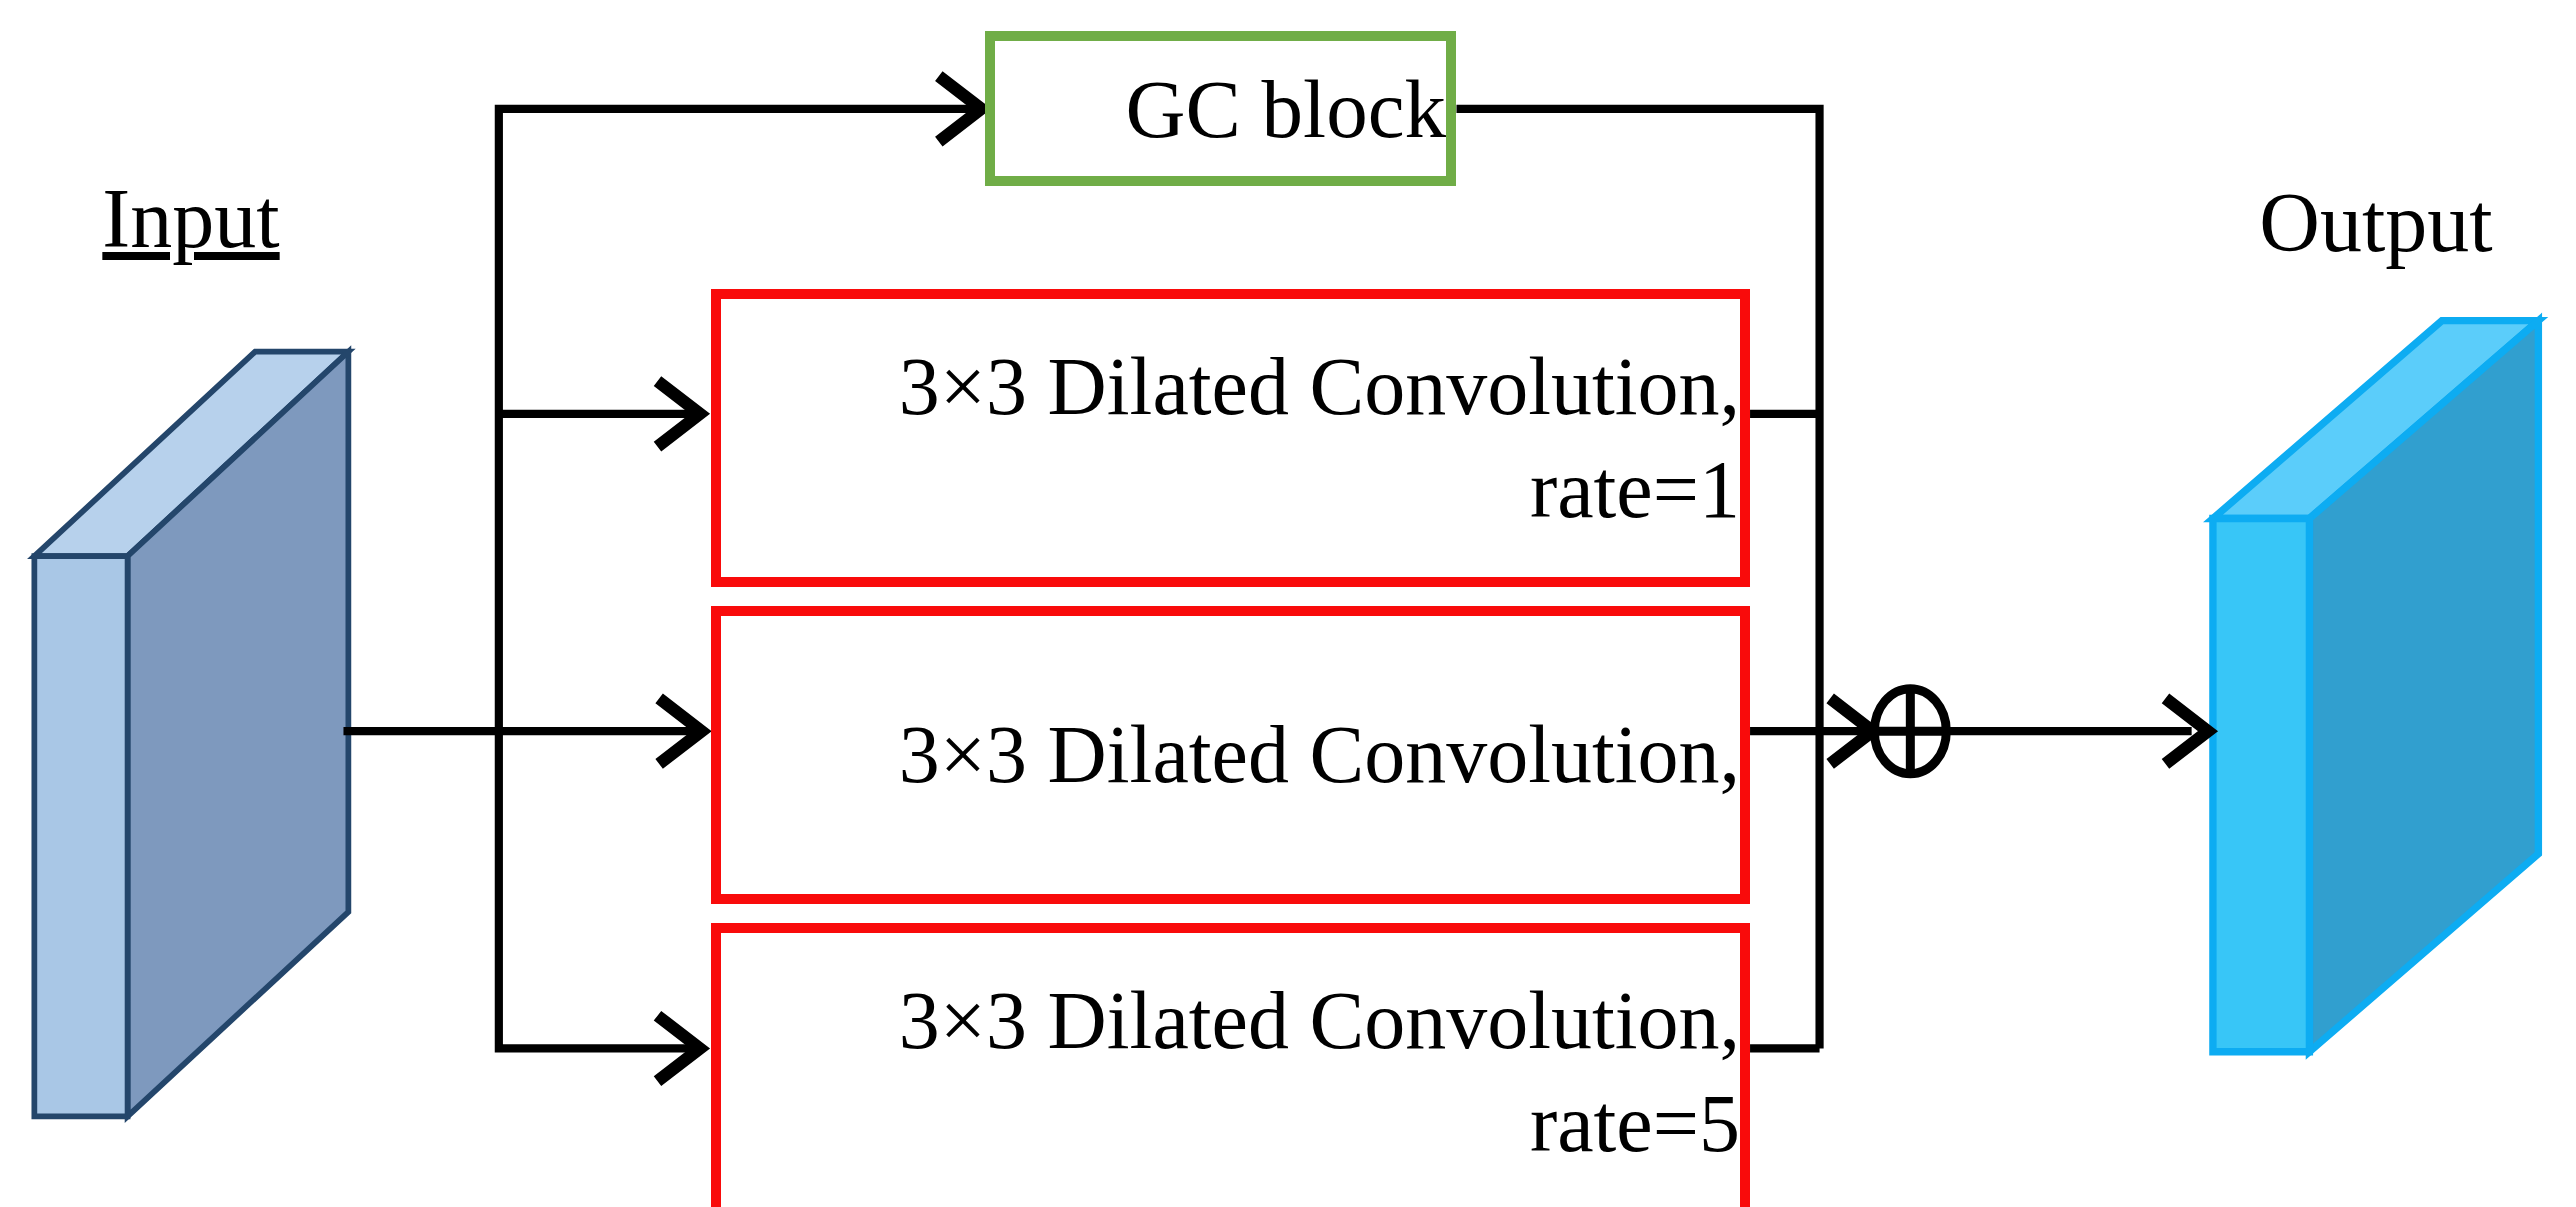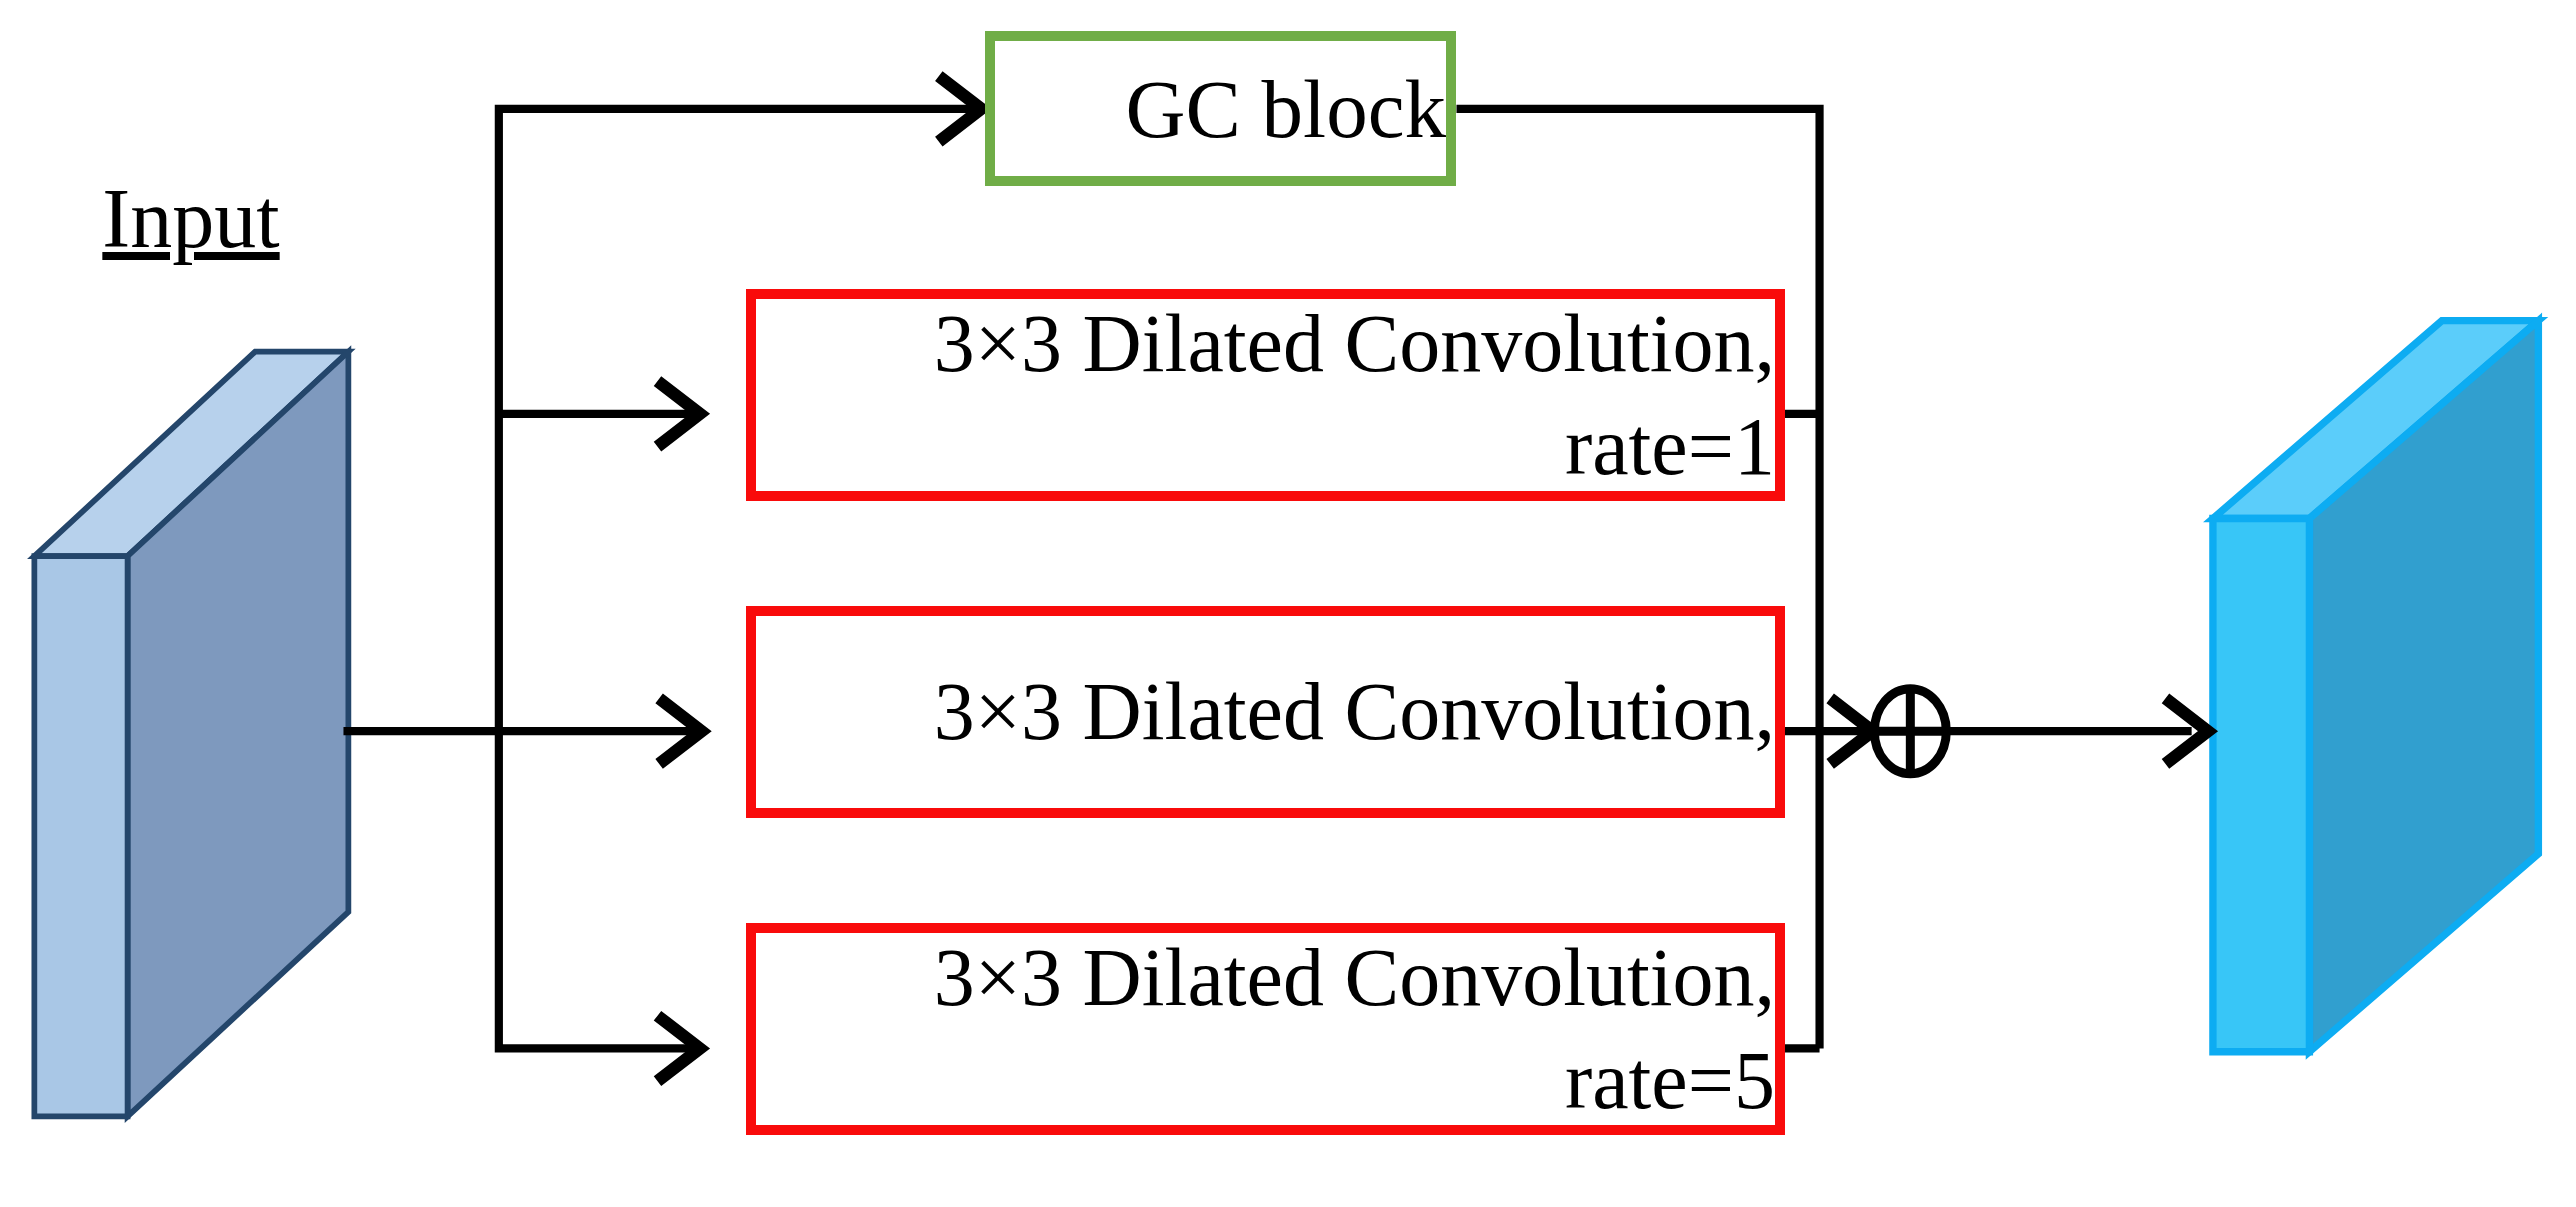--- a/index.html
+++ b/index.html
@@ -29,25 +29,24 @@
     align-items:flex-end;
     justify-content:center;
     text-align:center;
   }
   .box.gc {
     left:985px; top:31px; width:471px; height:155px;
     border:10.6px solid #70AD47;
     font-size:83px;
   }
   .box.conv {
-    left:711px; width:1039px; height:212px;
+    left:711px; width:1039px; height:298px;
     border:10.6px solid #F90B0B;
     font-size:82px;
     line-height:1.26;
-    margin-left:35px;
   }
   .box.conv.b1 { top:289px; }
   .box.conv.b2 { top:606px; }
   .box.conv.b3 { top:923px; }
   .in-lbl  { left:52px;   top:173px; width:278px;text-decoration:underline; }
   .out-lbl { left:2237px; top:177px; width:278px; }
 </style>
 </head>
 <body>
 
@@ -89,20 +88,21 @@
 
     <g stroke="#000000" stroke-width="11" fill="none">
       <ellipse cx="2336" cy="894" rx="44" ry="52" fill="#ffffff"></ellipse>
       <path d="M2292 894 H2380"></path>
       <path d="M2336 842 V946"></path>
     </g>
   </svg>
 
   <div class="lbl in-lbl">Input</div>
 
+  <div class="lbl out-lbl">Output</div>
 
   <div class="box gc">
     <span>GC block</span>
   </div>
 
   <div class="box conv b1">
     <div>3×3 Dilated Convolution,</div>
     <div>rate=1</div>
   </div>
 

